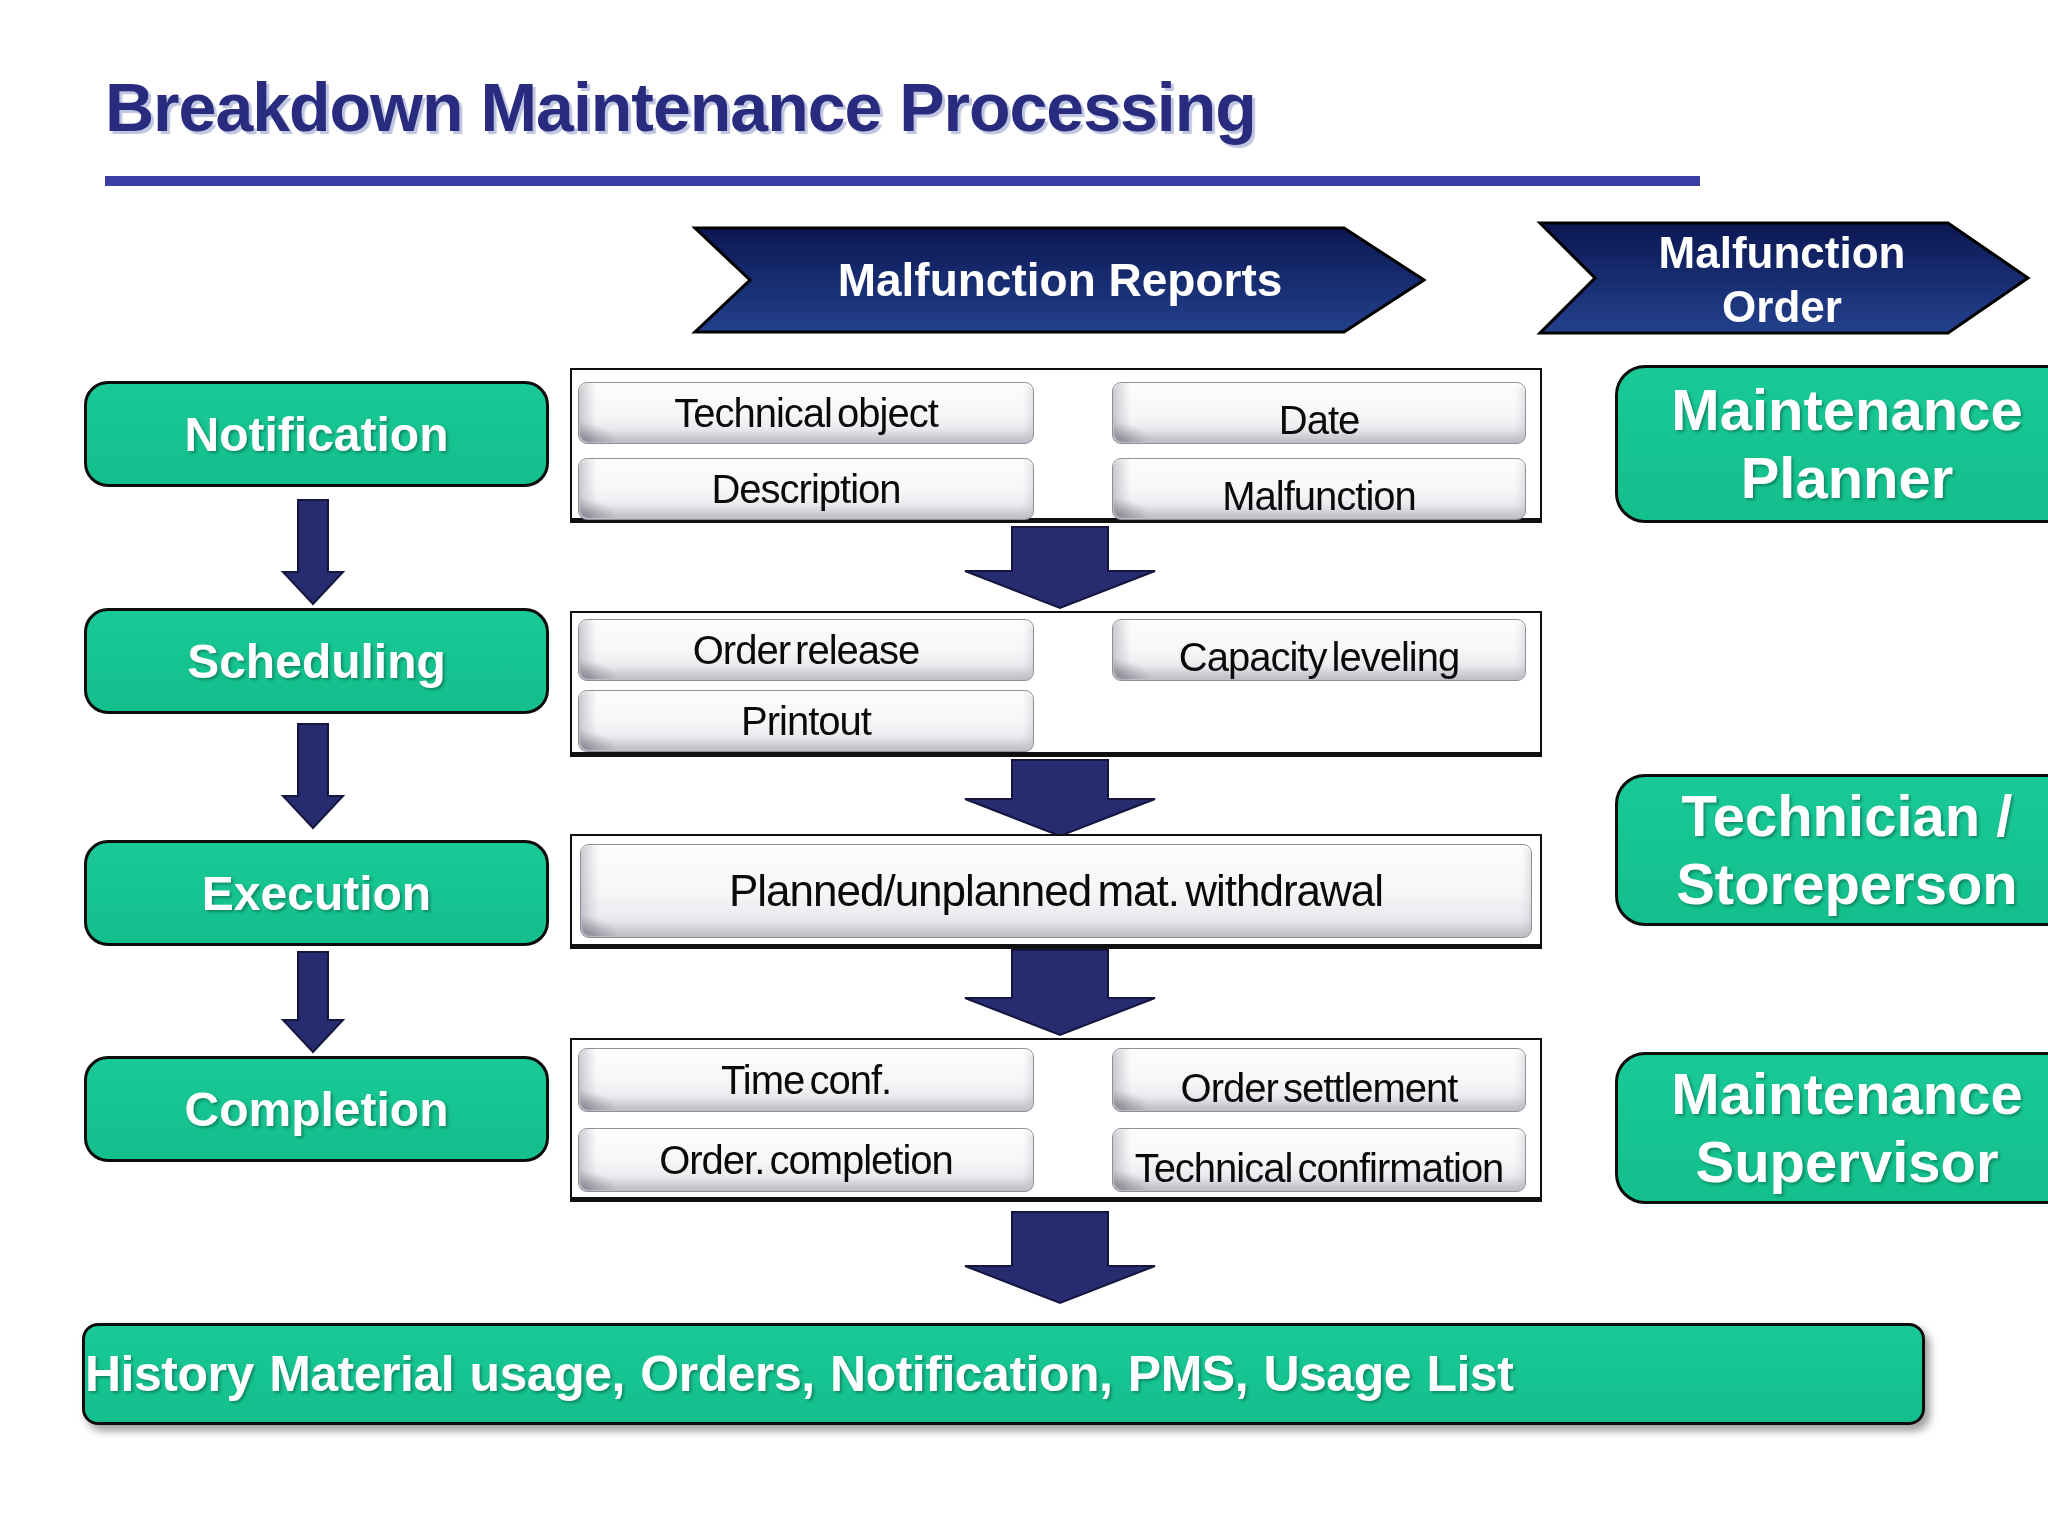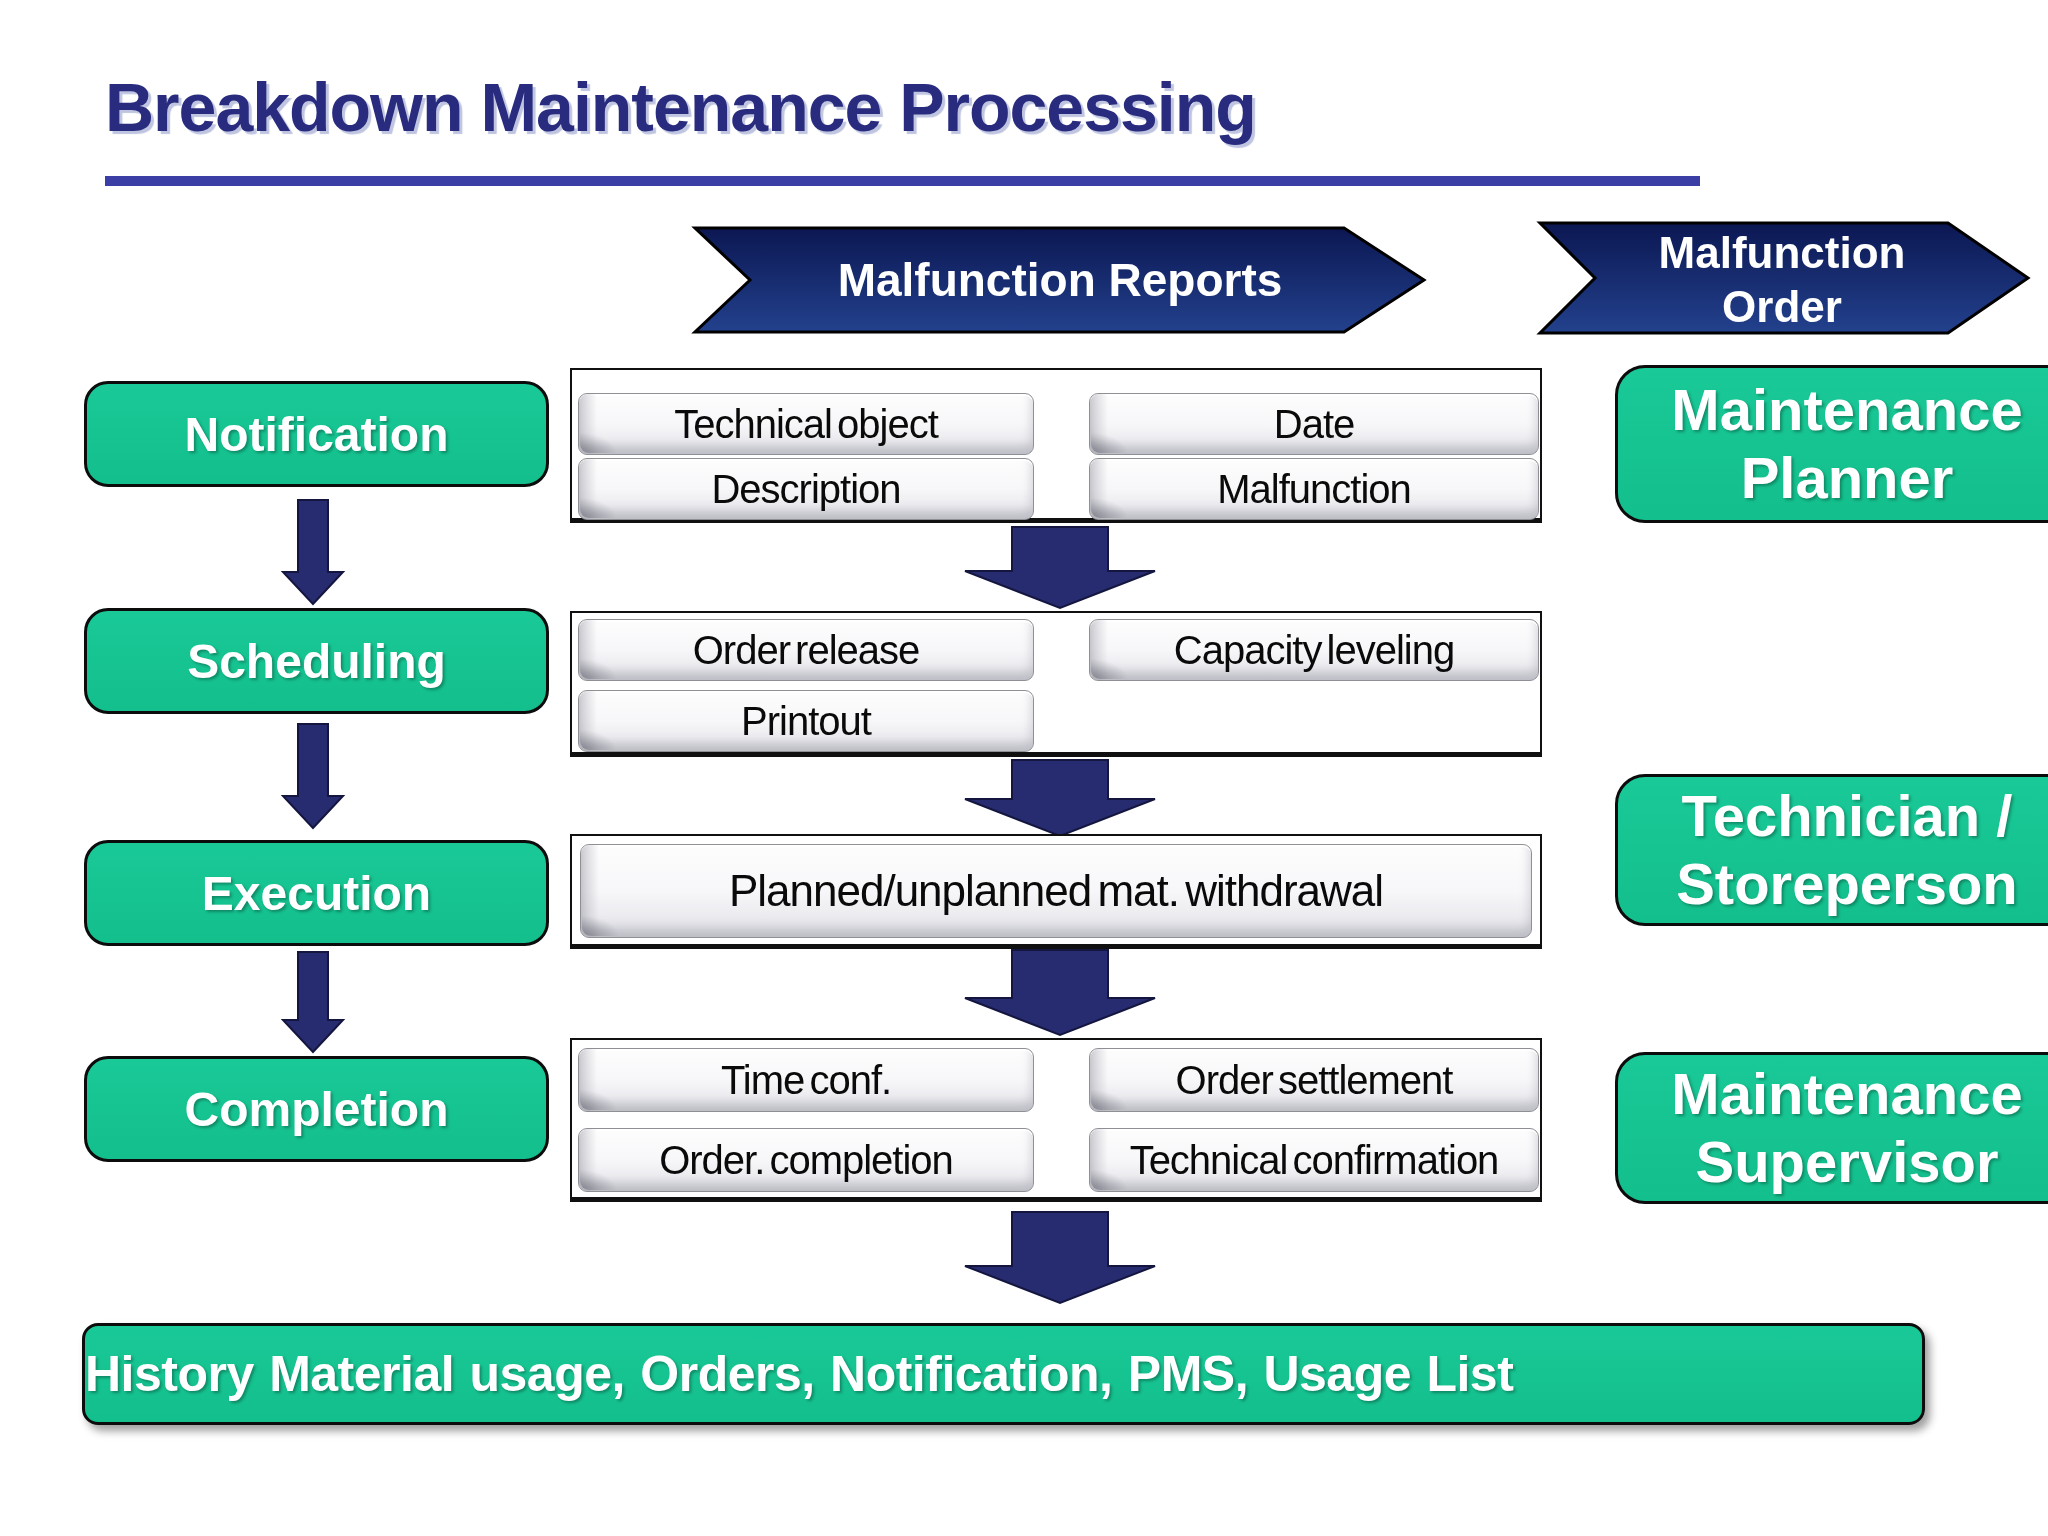--- a/index.html
+++ b/index.html
@@ -62,22 +62,22 @@
     content:"";position:absolute;left:0;top:0;bottom:0;width:18px;
     background:linear-gradient(90deg,rgba(150,150,160,0.45),rgba(150,150,160,0));
     border-radius:9px 0 0 9px;
   }
   .btn3d::after{
     content:"";position:absolute;left:1px;bottom:1px;width:36px;height:20px;
     background:radial-gradient(ellipse at 0% 100%,rgba(95,95,108,0.55),rgba(95,95,108,0) 72%);
     border-radius:0 0 0 9px;
   }
   .col-l{left:6px;width:456px;}
-  .col-r{left:517px;width:450px;}
-  .p1-r1{top:12px;height:62px;margin-top:11px;}
+  .col-r{left:540px;width:414px;align-items:flex-end;}
+  .p1-r1{top:12px;height:62px;}
   .p1-r2{top:88px;height:62px;}
   .p2-r1{top:6px;height:62px;}
   .p2-r2{top:77px;height:62px;}
   .p4-r1{top:8px;height:64px;}
   .p4-r2{top:88px;height:64px;}
   .p3-single{left:8px;top:8px;width:952px;height:94px;font-size:44px;}
   
   .history-bar{
     position:absolute;z-index:2;left:82px;top:1323px;width:1843px;height:102px;
     background:linear-gradient(180deg,#19c997 0%,#13bf8c 100%);

